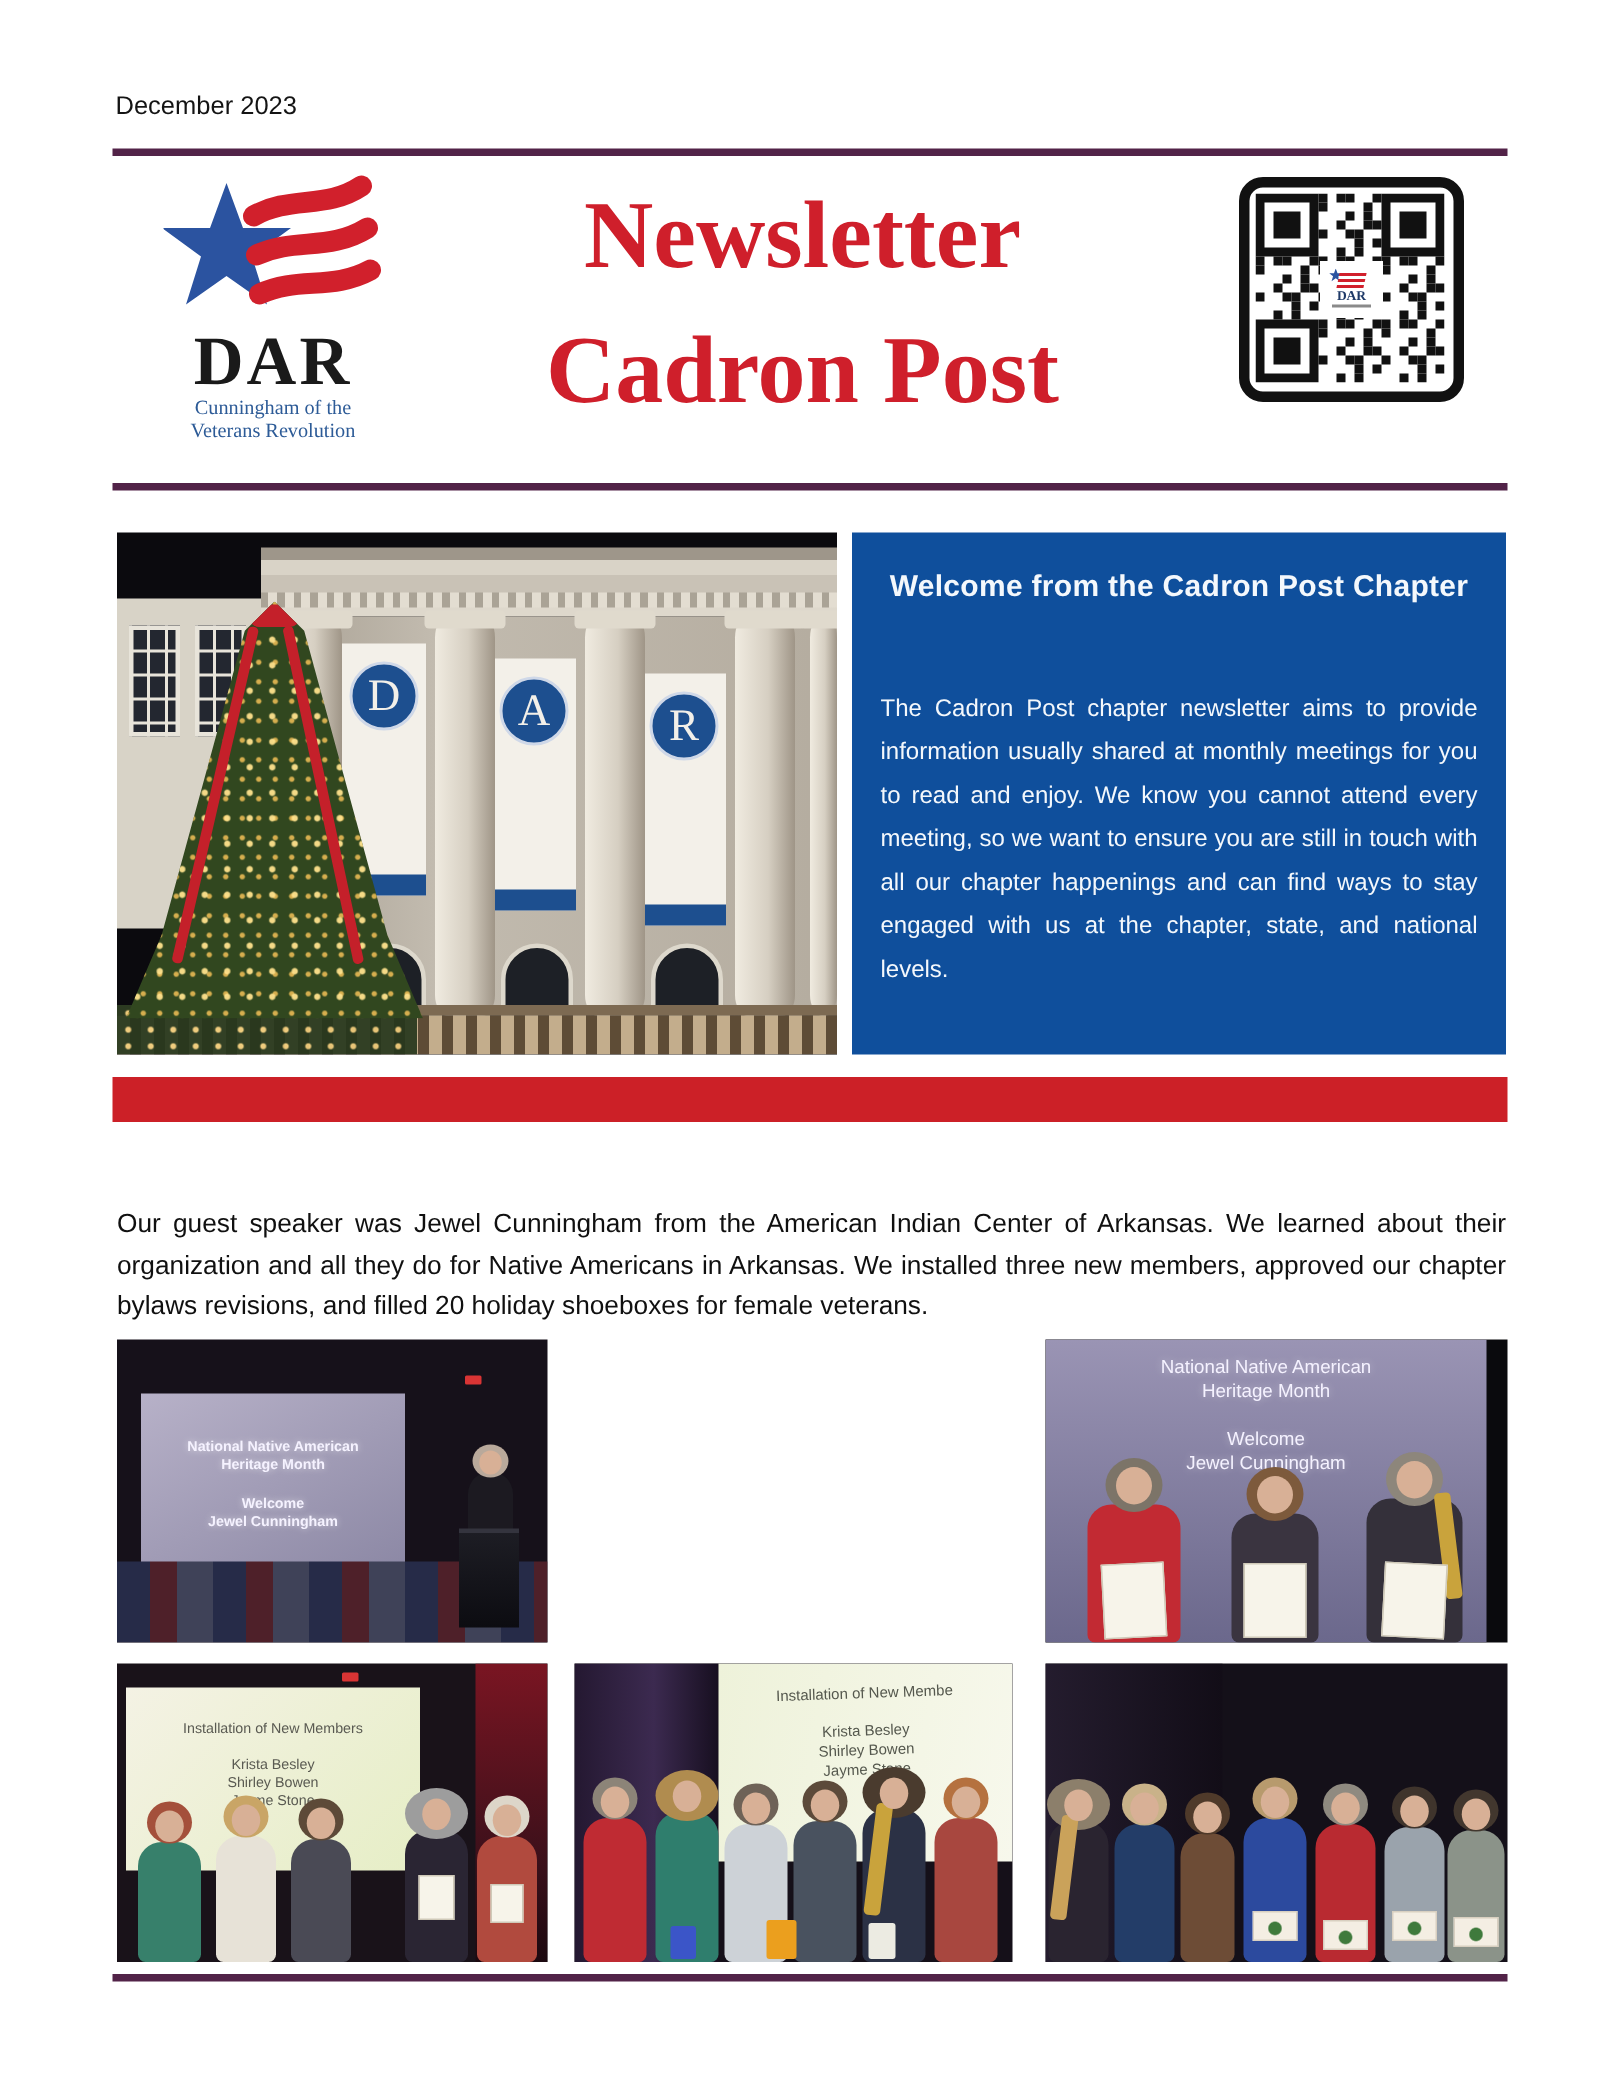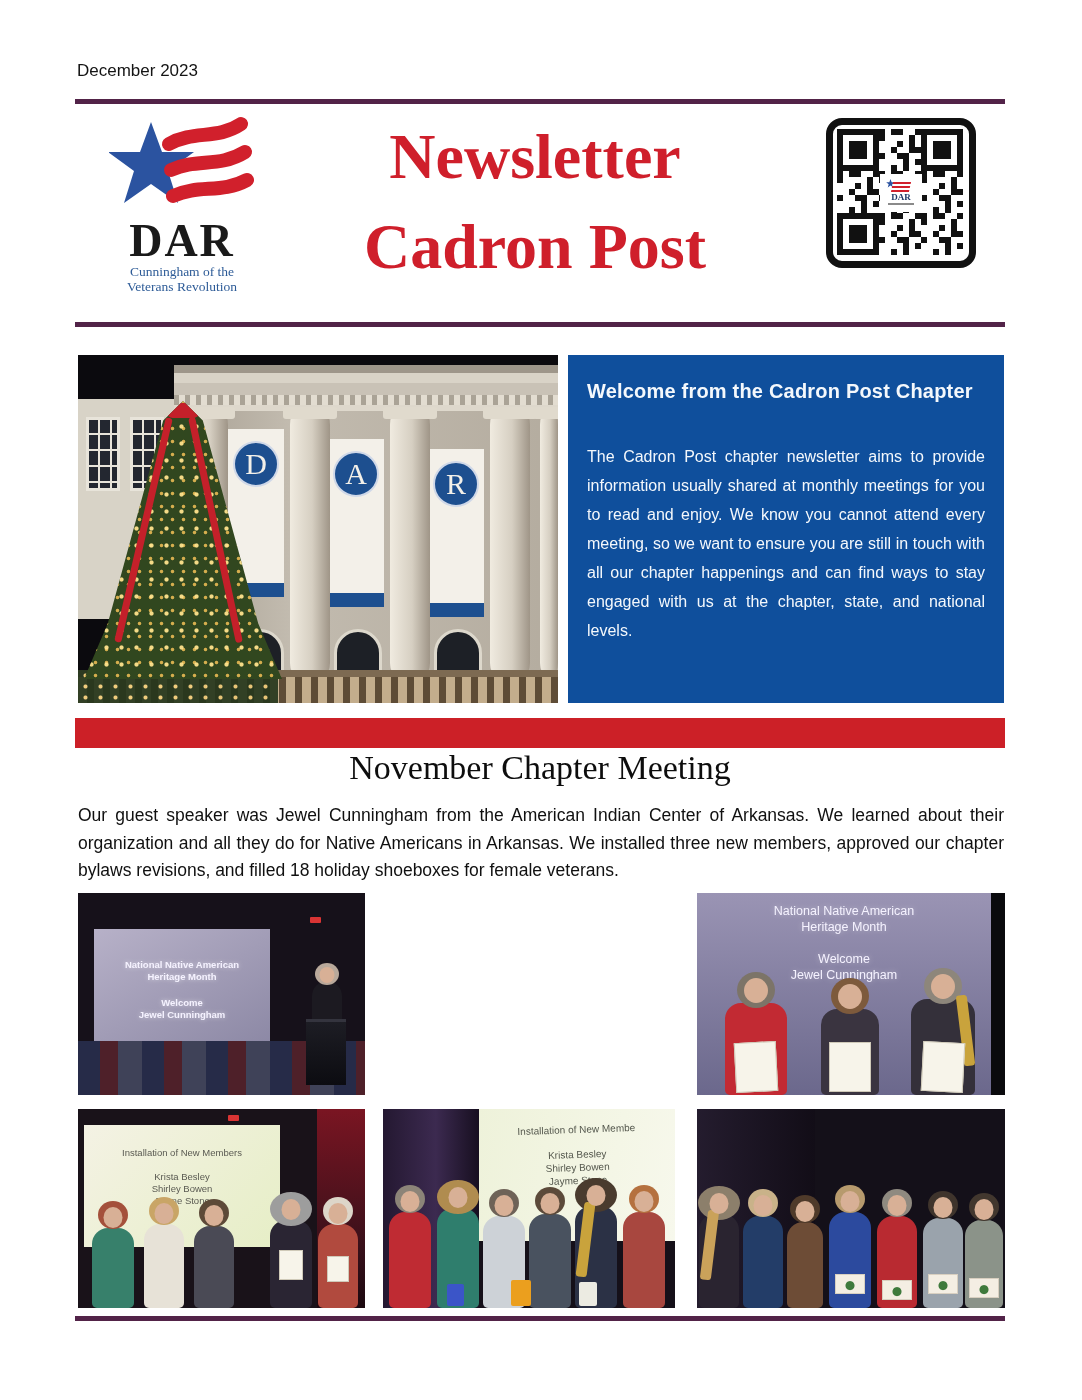--- a/index.html
+++ b/index.html
@@ -64,21 +64,21 @@
   .b-tree{position:absolute;left:6px;bottom:24px;width:198px;height:278px;
           clip-path:polygon(50% 0%,60% 7%,88% 80%,100% 100%,0% 100%,12% 80%,40% 7%);
           background-color:#31471f;
           background-image:radial-gradient(circle,rgba(255,226,140,.95) 1.6px,transparent 2.6px),
                            radial-gradient(circle,rgba(255,200,90,.8) 1.3px,transparent 2.2px);
           background-size:15px 17px,11px 13px;background-position:0 0,6px 8px}
   .rib{position:absolute;top:14px;width:7px;height:230px;background:#c4202a;border-radius:3px}
   .bow{position:absolute;left:50%;top:2px;transform:translateX(-50%);width:34px;height:15px;background:#c4202a;border-radius:7px}
 
   .bluebox{position:absolute;left:568px;top:355px;width:436px;height:348px;background:#0f4f9c;color:#f4f8fc;padding:25px 19px}
-  .bluebox h3{font-size:20px;text-align:left;font-weight:bold;margin-bottom:39px;letter-spacing:.2px}
+  .bluebox h3{font-size:20px;text-align:center;font-weight:bold;margin-bottom:55px;letter-spacing:.2px}
   .bluebox p{font-size:16px;line-height:29px;text-align:justify}
 
   
   .h2{position:absolute;left:75px;top:749px;width:930px;text-align:center;
       font-family:"Liberation Serif","DejaVu Serif",serif;font-size:34px;color:#0d0d0d}
   .para{position:absolute;left:78px;top:802px;width:926px;font-size:17.5px;line-height:27.5px;text-align:justify;color:#101010}
 
   
   .photo{position:absolute;overflow:hidden;background:#16111a}
   .r1{top:893px;height:202px}.r2{top:1109px;height:199px}
@@ -294,22 +294,21 @@
       <div class="bow"></div>
     </div>
   </div>
 
   <div class="bluebox">
     <h3>Welcome from the Cadron Post Chapter</h3>
     <p>The Cadron Post chapter newsletter aims to provide information usually shared at monthly meetings for you to read and enjoy. We know you cannot attend every meeting, so we want to ensure you are still in touch with all our chapter happenings and can find ways to stay engaged with us at the chapter, state, and national levels.</p>
   </div>
 
   <div class="redbar"></div>
-  <div class="h2">November Chapter Meeting</div>
-  <div class="para">Our guest speaker was Jewel Cunningham from the American Indian Center of Arkansas. We learned about their organization and all they do for Native Americans in Arkansas. We installed three new members, approved our chapter bylaws revisions, and filled 18 holiday shoeboxes for female veterans.</div>
+  <div class="para">Our guest speaker was Jewel Cunningham from the American Indian Center of Arkansas. We learned about their organization and all they do for Native Americans in Arkansas. We installed three new members, approved our chapter bylaws revisions, and filled 20 holiday shoeboxes for female veterans.</div>
 
   <div class="photo r1 c1">
     <div class="screen" style="left:16px;top:36px;width:176px;height:122px;background:linear-gradient(150deg,#b7b1c8,#8b87a4);z-index:1;display:flex;align-items:center;justify-content:center">
       <div class="sc-txt" style="font-size:9.5px;line-height:12.5px;font-weight:bold;text-shadow:0 0 5px rgba(255,255,255,.55)">
         <div>National Native American</div>
         <div>Heritage Month</div>
         <div style="margin-top:13px">Welcome</div>
         <div>Jewel Cunningham</div>
       </div>
     </div>

